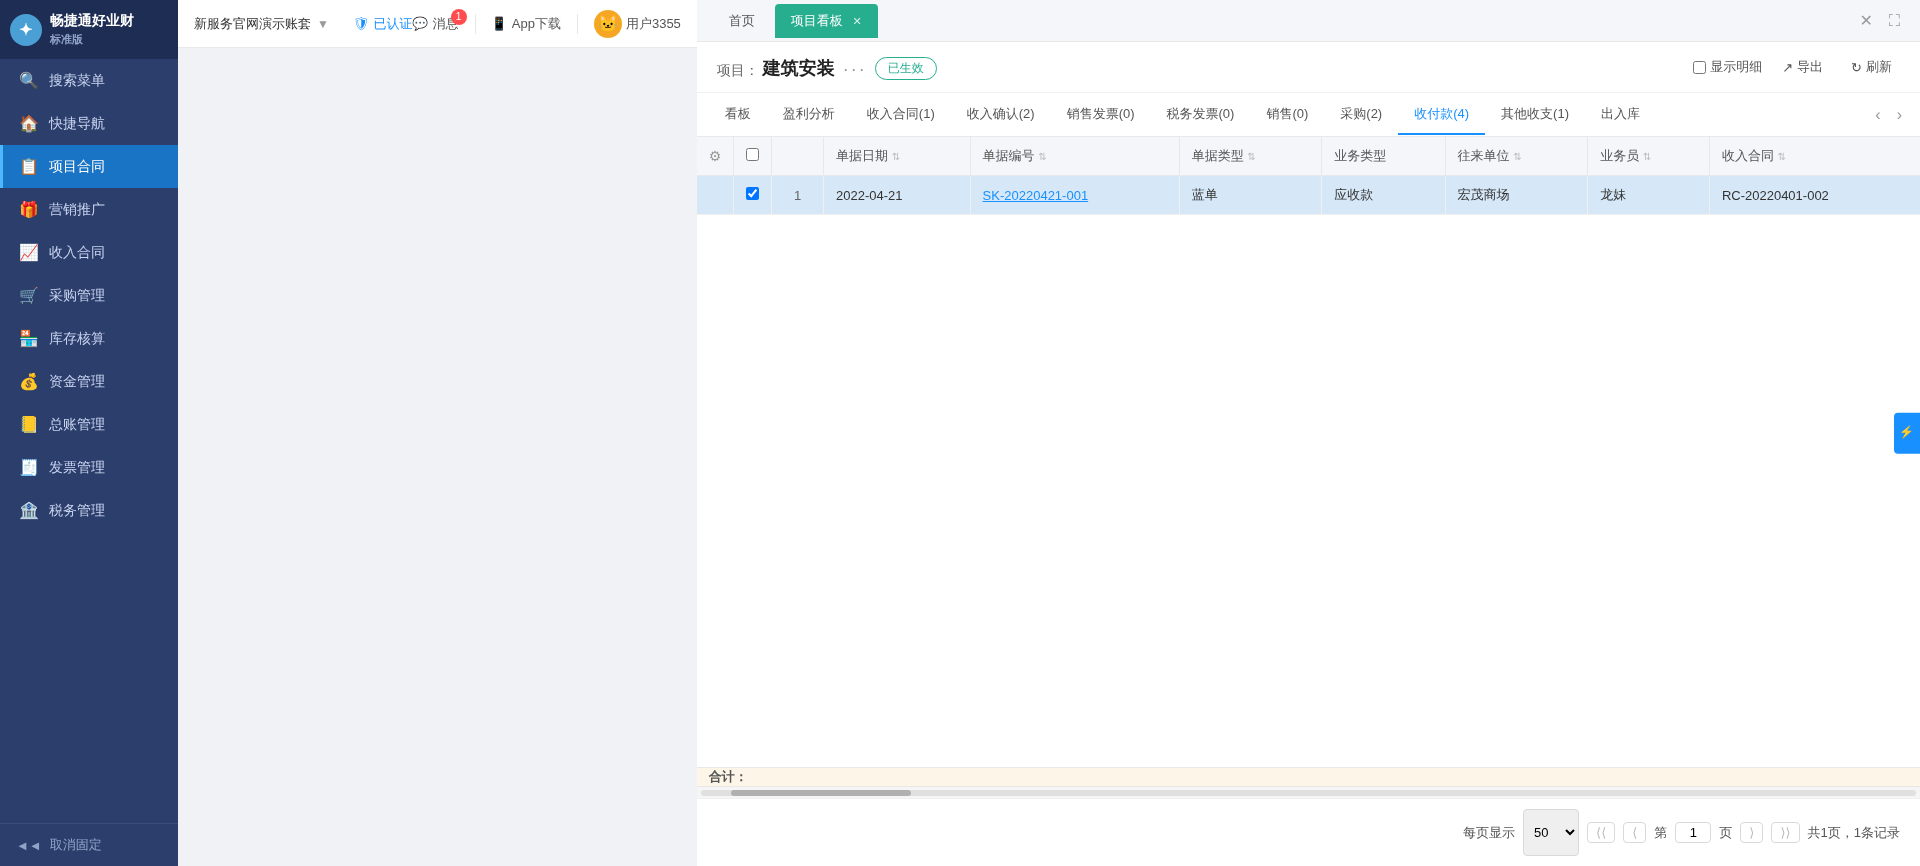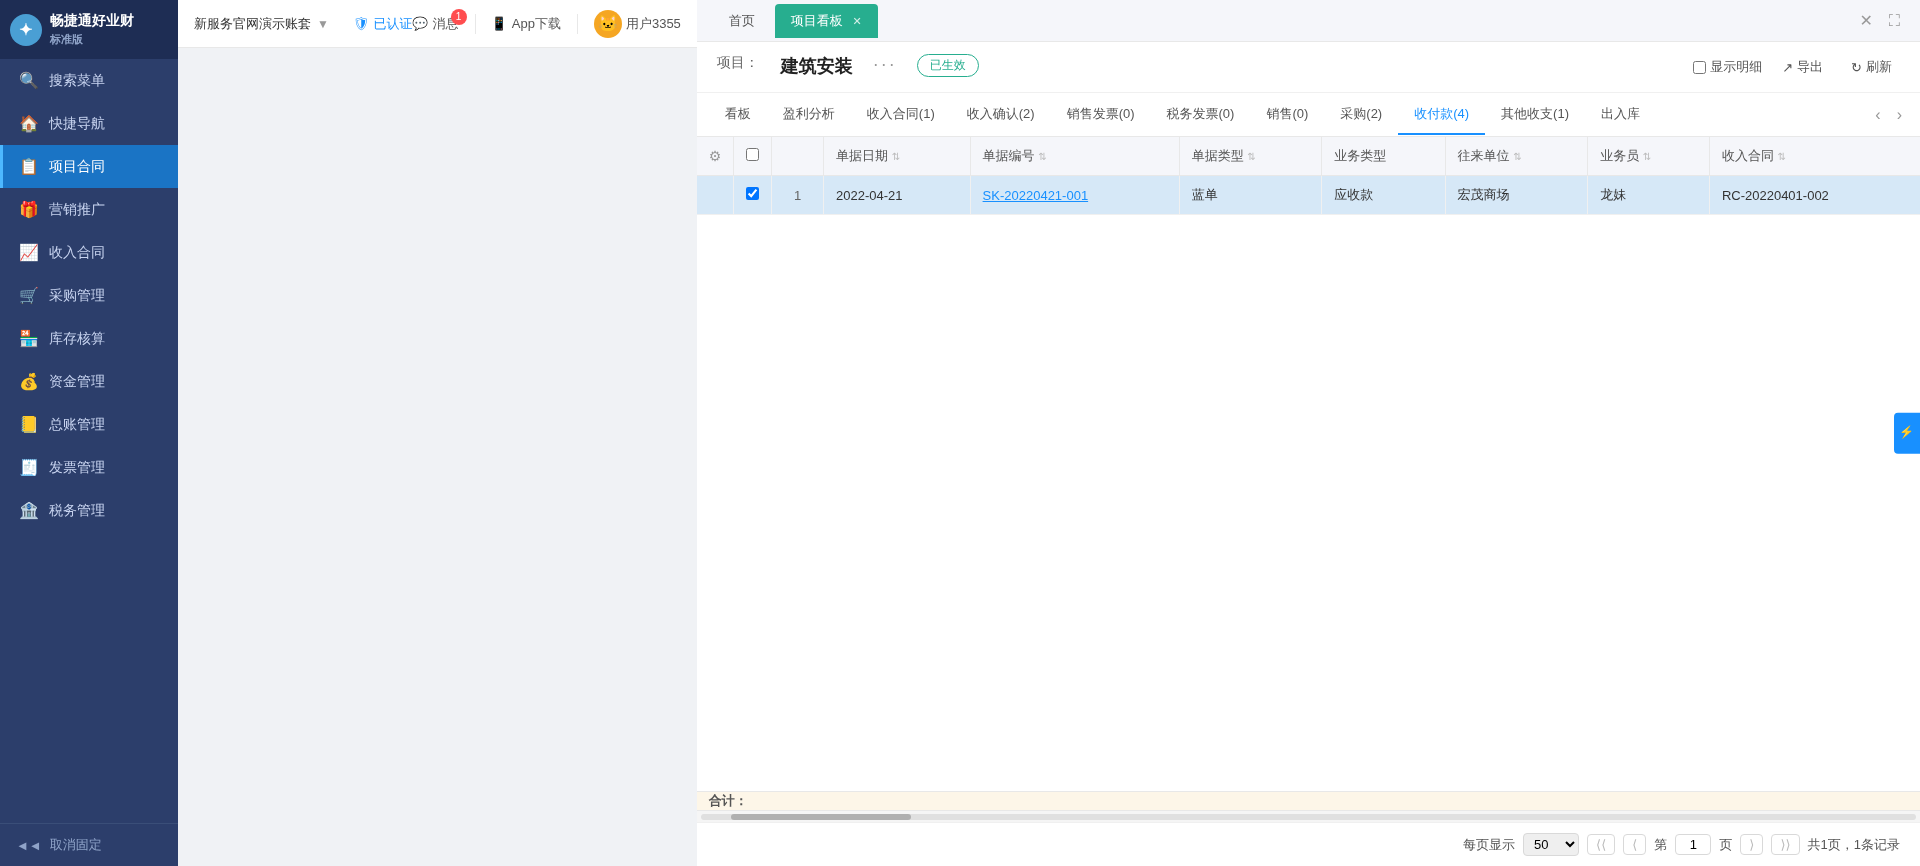--- a/index.html
+++ b/index.html
@@ -115,27 +115,26 @@
       color: #fff;
       border-radius: 4px 4px 0 0;
     }
     .tab-close { margin-left: 6px; font-size: 11px; opacity: 0.8; }
     .tab-actions { margin-left: auto; display: flex; gap: 8px; }
     .tab-action-btn { background: none; border: none; color: #999; font-size: 16px; cursor: pointer; padding: 4px; }
 
     
     .page-header {
       display: flex;
-      align-items: flex-start;
+      align-items: flex-end;
       padding: 12px 20px;
       background: #fff;
       border-bottom: 1px solid #f0f0f0;
-      gap: 12px;
-    }
-    .page-title { font-size: 18px; font-weight: bold; color: #222; margin-left: 6px; }
+    }
+    .page-title { font-size: 18px; font-weight: bold; color: #222; }
     .page-title-label { font-size: 14px; color: #666; margin-right: 4px; }
     .more-btn { color: #999; font-size: 18px; cursor: pointer; margin-left: 8px; letter-spacing: 2px; }
     .status-badge {
       border: 1px solid #27ae8f;
       color: #27ae8f;
       border-radius: 20px;
       padding: 2px 12px;
       font-size: 12px;
       margin-left: 8px;
     }
@@ -276,21 +275,21 @@
       padding: 10px 20px;
       background: #fff;
       border-top: 1px solid #f0f0f0;
       gap: 8px;
       font-size: 13px;
       color: #555;
     }
     .page-size-select {
       border: 1px solid #d9d9d9;
       border-radius: 4px;
-      padding: 2px 6px;
+      padding: 14px 6px;
       font-size: 13px;
       cursor: pointer;
     }
     .page-btn {
       background: none; border: 1px solid #d9d9d9;
       border-radius: 4px; padding: 2px 8px;
       cursor: pointer; color: #555; font-size: 13px;
     }
     .page-btn.disabled { color: #bbb; cursor: not-allowed; }
     .page-input {

